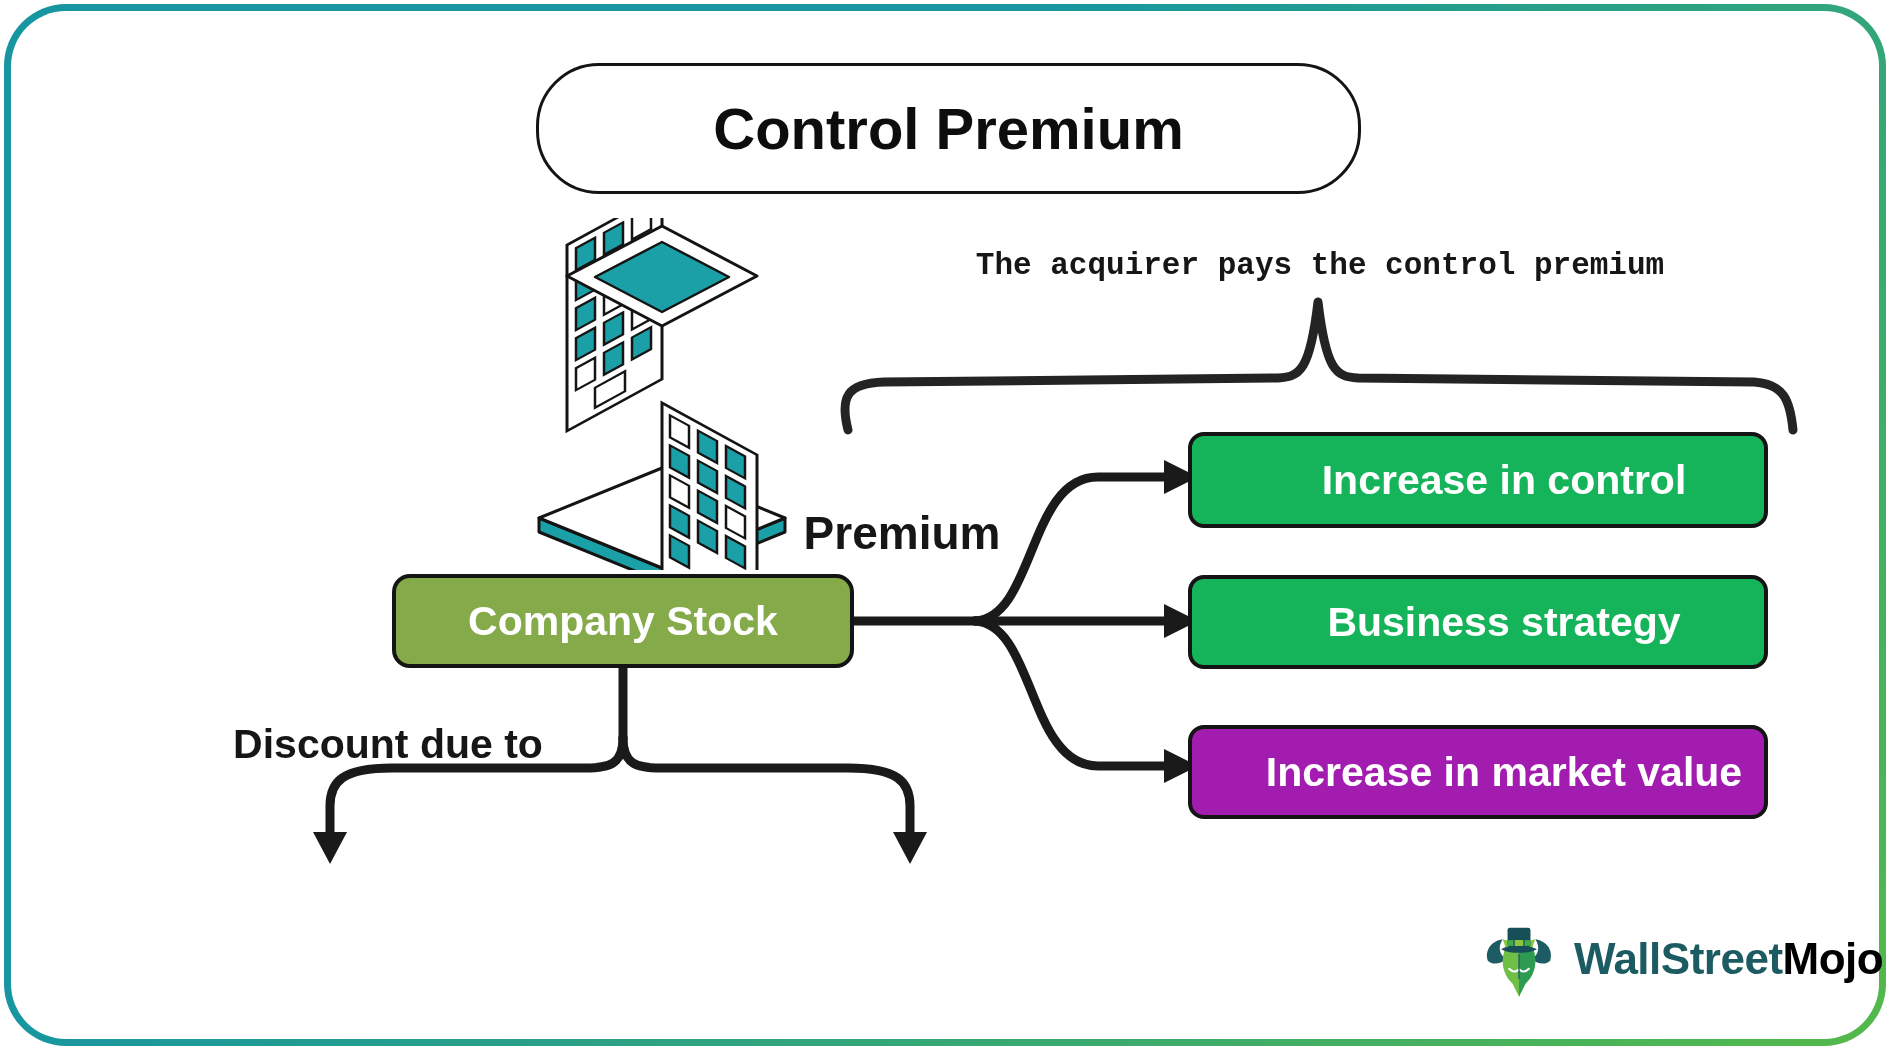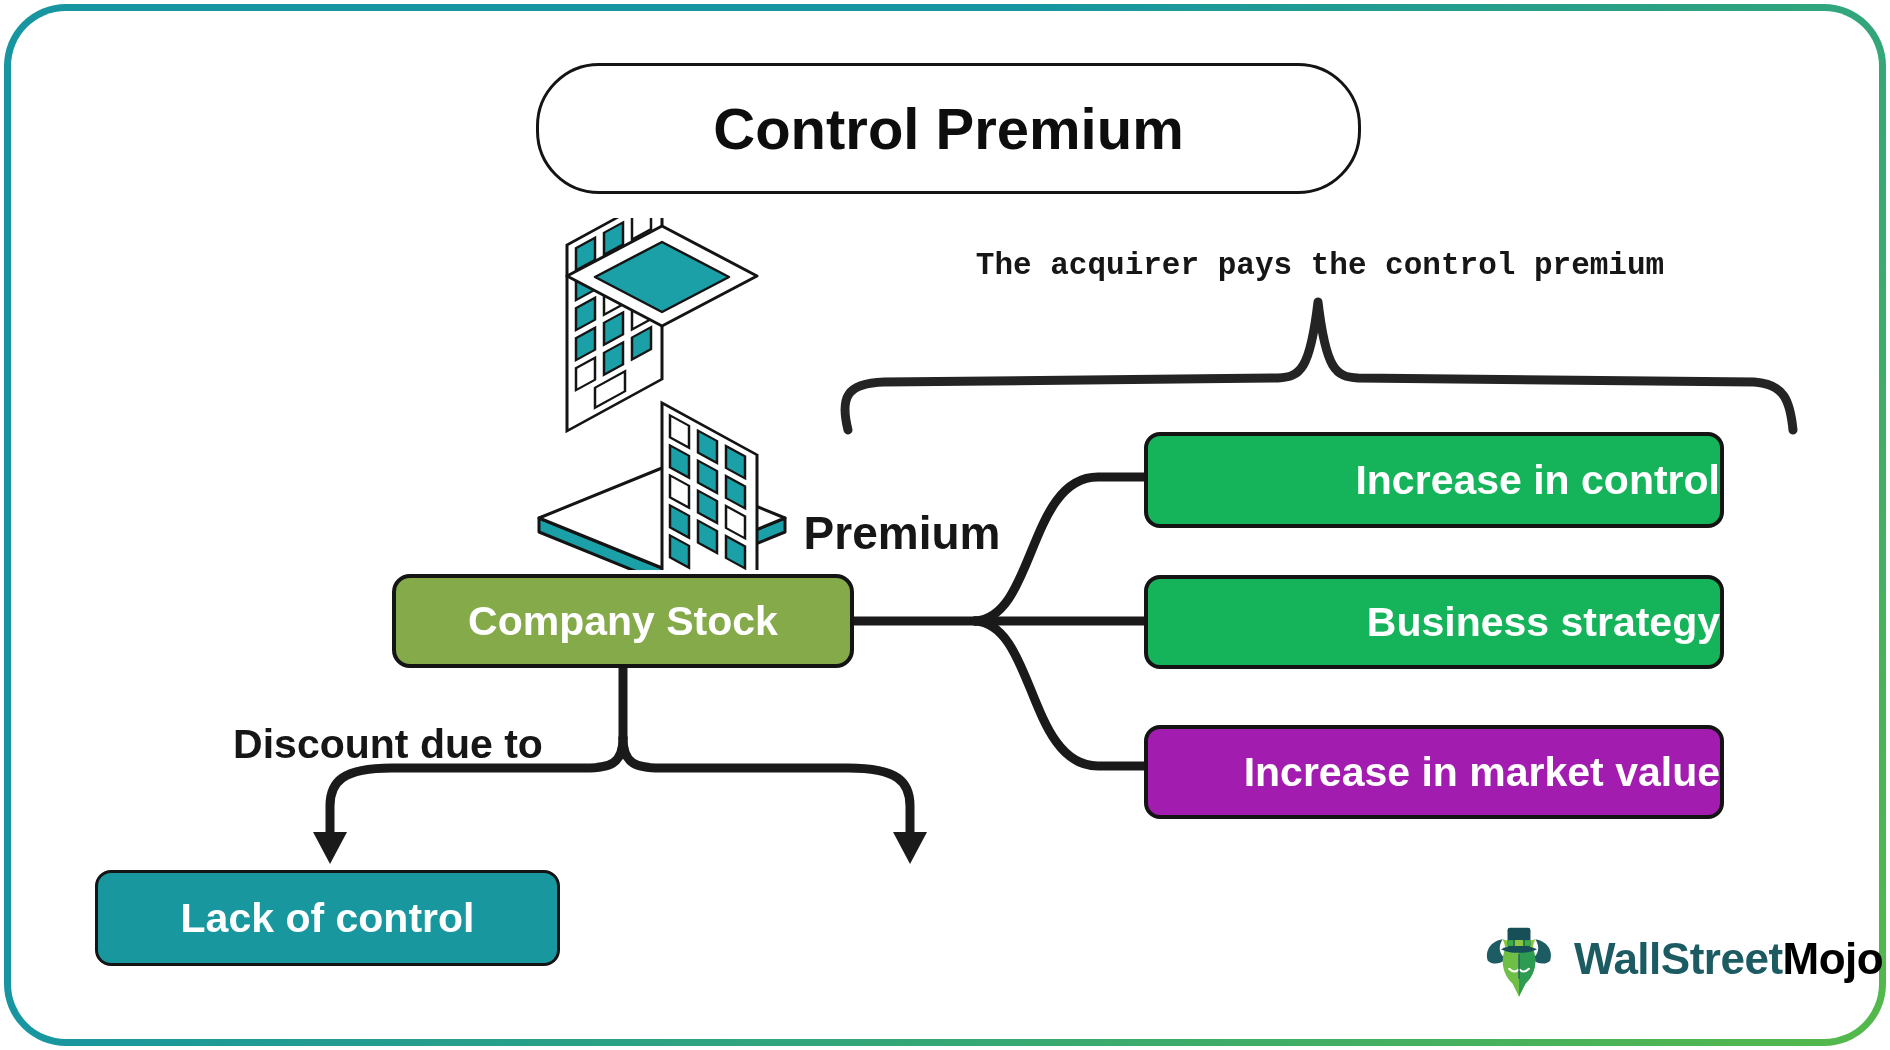--- a/index.html
+++ b/index.html
@@ -23,22 +23,22 @@
   .note-acquirer{left:905px;top:248px;width:830px;font-size:31px;font-family:Liberation Mono, monospace;}
   .note-premium{left:762px;top:494px;width:280px;font-size:46px;margin-top:12px;}
   .note-discount{left:188px;top:721px;width:400px;font-size:41px;}
 
   .box{display:flex;align-items:center;border:4px solid #141414;
        color:#ffffff;font-weight:bold;box-sizing:border-box;}
 
   .center-box{left:392px;top:574px;width:462px;height:94px;border-radius:18px;
        justify-content:center;font-size:41px;}
 
-  .pbox{left:1144px;width:580px;border-radius:16px;
-        padding-left:52px;font-size:41px;justify-content:flex-end;}
+  .pbox{left:1188px;width:580px;border-radius:16px;
+        padding-left:52px;font-size:41px;justify-content:center;}
   .pbox1{top:432px;height:96px;}
   .pbox2{top:575px;height:94px;}
   .pbox3{top:725px;height:94px;}
 
   .dbox{top:870px;height:96px;border-radius:16px;justify-content:center;font-size:41px;
         border-width:3.5px;}
   .dbox1{left:95px;width:465px;}
   .dbox2{left:680px;width:462px;}
 
   .connector-svg{position:absolute;inset:0;pointer-events:none;}
@@ -146,23 +146,20 @@
   <div class="abs box pbox pbox1" style="background-color: rgb(22, 180, 90);">
     <span>Increase in control</span>
   </div>
   <div class="abs box pbox pbox2" style="background-color: rgb(22, 180, 90);">
     <span>Business strategy</span>
   </div>
   <div class="abs box pbox pbox3" style="background-color: #a21caf;">
     <span>Increase in market value</span>
   </div>
 
-  <div class="abs box dbox dbox1" style="background-color: rgb(24, 152, 158);">
-    <span>Lack of control</span>
-  </div>
 
   <div class="abs logo">
     <svg width="82" height="82" viewBox="0 0 100 100">
 
       <path d="M12 52 C 8 40 16 28 30 26 C 24 36 26 44 34 50 C 28 56 18 58 12 52 Z" fill="#1D5C63"></path>
       <path d="M30 26 C 34 34 34 42 34 50 C 40 46 42 36 38 28 Z" fill="#8CC63F"></path>
       <path d="M88 52 C 92 40 84 28 70 26 C 76 36 74 44 66 50 C 72 56 82 58 88 52 Z" fill="#1D5C63"></path>
       <path d="M70 26 C 66 34 66 42 66 50 C 60 46 58 36 62 28 Z" fill="#8CC63F"></path>
 
       <path d="M32 40 L68 40 C 72 54 70 68 58 80 C 54 88 52 92 50 96 C 48 92 46 88 42 80 C 30 68 28 54 32 40 Z" fill="#6FBE45"></path>

